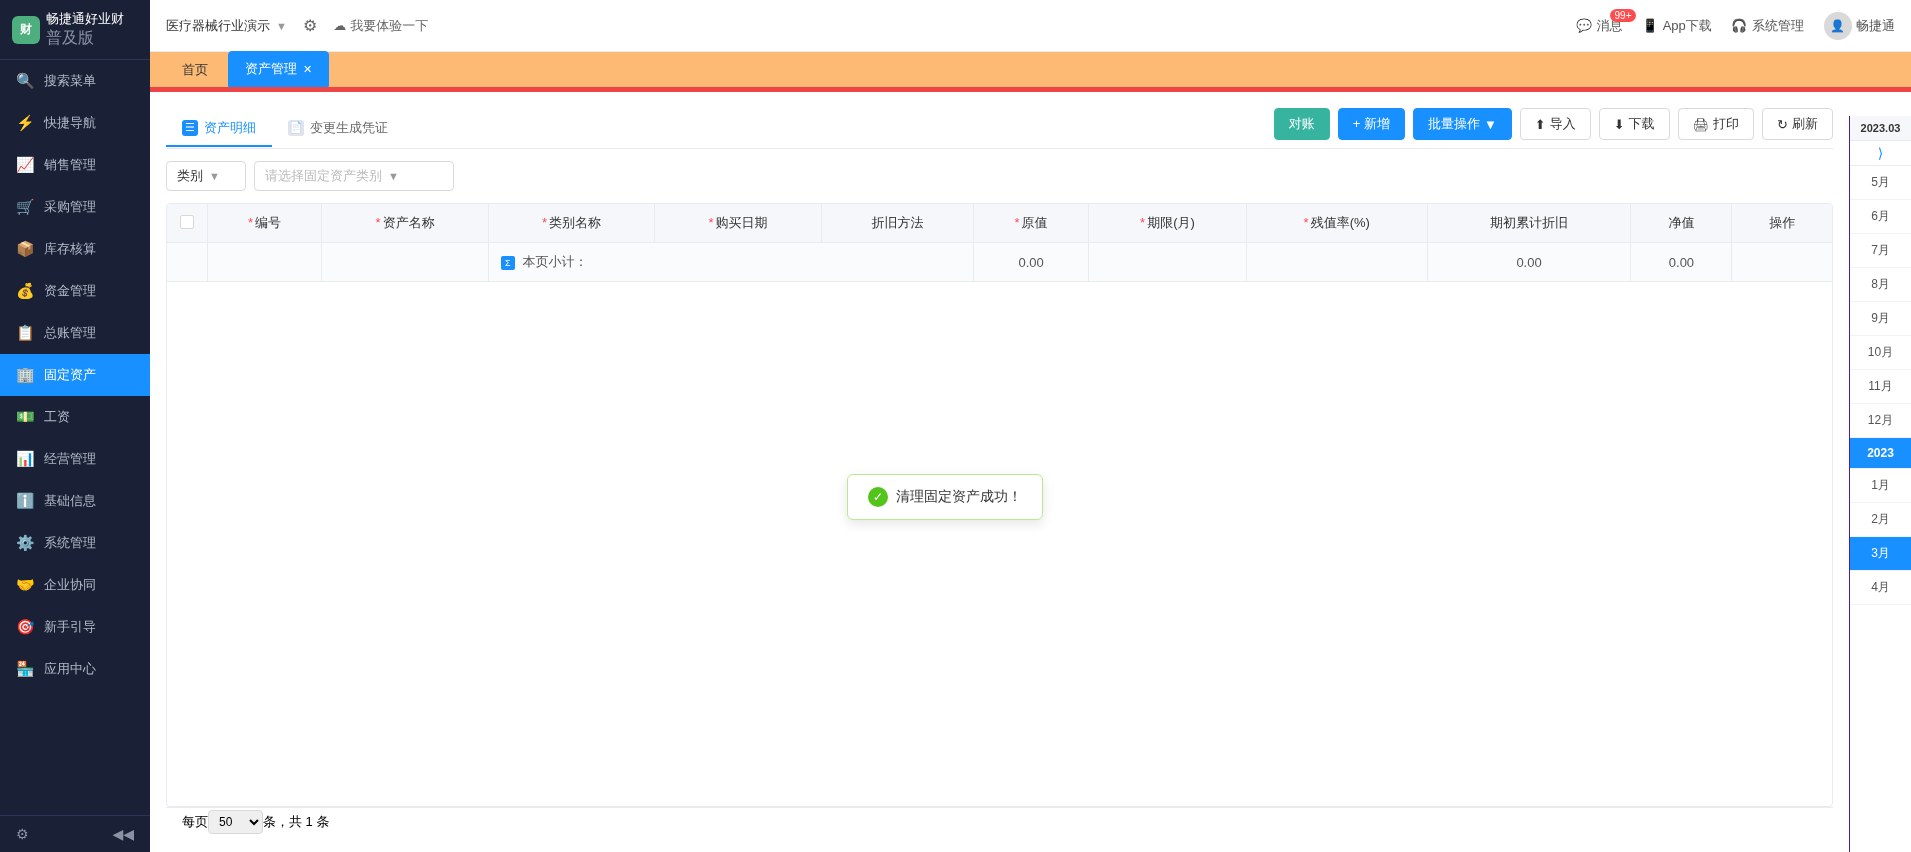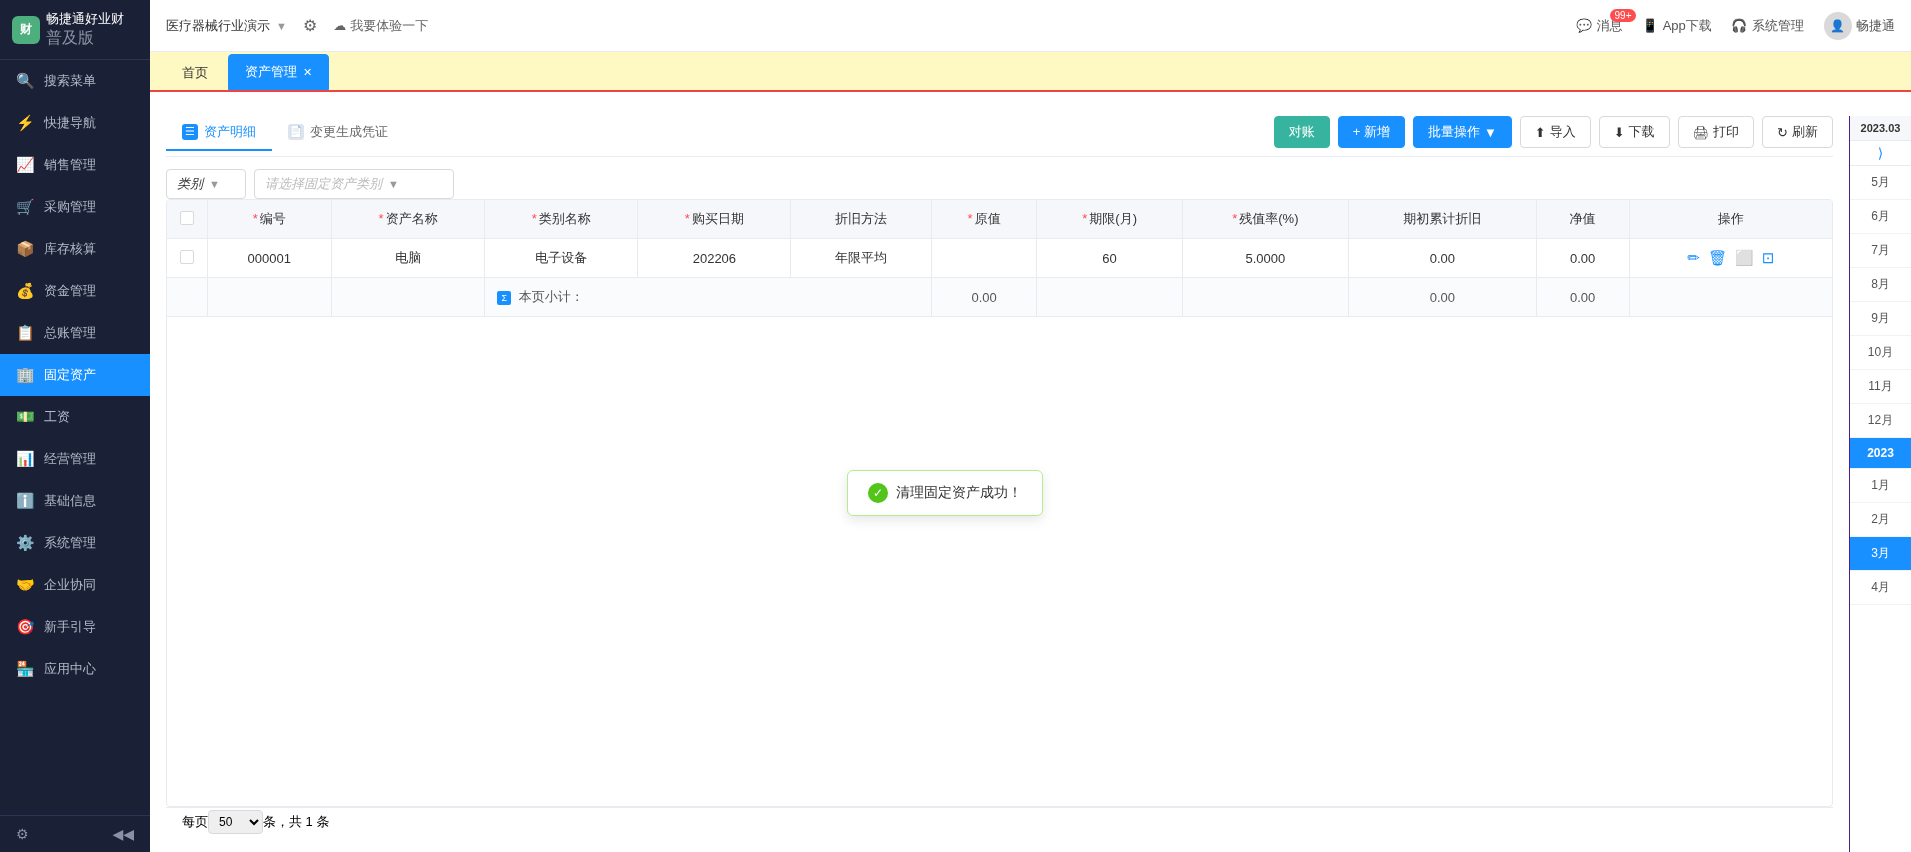--- a/index.html
+++ b/index.html
@@ -103,26 +103,26 @@
     
     .main-area {
       flex: 1;
       display: flex;
       flex-direction: column;
       overflow: hidden;
     }
 
     
     .tabbar {
-      background: #fef9c3;
+      background: #fdba74;
       height: 40px;
       display: flex;
       align-items: flex-end;
       padding: 0 16px;
-      border-bottom: 2px solid #ef4444;
+      border-bottom: 5px solid #ef4444;
       flex-shrink: 0;
     }
     .tab-item {
       padding: 8px 16px;
       font-size: 13px;
       cursor: pointer;
       color: #666;
       border: 1px solid transparent;
       border-radius: 4px 4px 0 0;
       background: #fff;
@@ -482,21 +482,21 @@
       <div class="sub-tabs">
         <div class="sub-tab active">
           <div class="sub-tab-icon">☰</div>
           <span>资产明细</span>
         </div>
         <div class="sub-tab">
           <div class="sub-tab-icon">📄</div>
           <span>变更生成凭证</span>
         </div>
 
-        <div style="margin-left:auto;display:flex;align-items:center;gap:8px;padding-bottom:8px;margin-top:8px;">
+        <div style="margin-left:auto;display:flex;align-items:center;gap:8px;padding-bottom:8px;">
           <button class="btn btn-teal">对账</button>
           <button class="btn btn-primary">+ 新增</button>
           <button class="btn btn-batch">
             <span>批量操作</span>
             <span>▼</span>
           </button>
           <button class="btn">
             <span>⬆</span>
             <span>导入</span>
           </button>
@@ -508,21 +508,21 @@
             <span>🖨</span>
             <span>打印</span>
           </button>
           <button class="btn">
             <span>↻</span>
             <span>刷新</span>
           </button>
         </div>
       </div>
 
-      <div class="filter-group" style="font-style:italic;">
+      <div class="filter-group" style="margin-bottom:12px;">
         <div class="filter-select">
           <span>类别</span>
           <span class="filter-arrow">▼</span>
         </div>
         <div class="filter-select filter-select-wide">
           <span style="color:#bbb;">请选择固定资产类别</span>
           <span class="filter-arrow">▼</span>
         </div>
       </div>
 
@@ -540,43 +540,20 @@
               <th>折旧方法</th>
               <th><span class="required">原值</span></th>
               <th><span class="required">期限(月)</span></th>
               <th><span class="required">残值率(%)</span></th>
               <th>期初累计折旧</th>
               <th>净值</th>
               <th>操作</th>
             </tr>
           </thead>
           <tbody>
-            <tr id="data-row-0">
-              <td>
-                <span class="checkbox"></span>
-              </td>
-              <td>000001</td>
-              <td>电脑</td>
-              <td>电子设备</td>
-              <td>202206</td>
-              <td>年限平均</td>
-              <td></td>
-              <td>60</td>
-              <td>5.0000</td>
-              <td>0.00</td>
-              <td>0.00</td>
-              <td>
-                <div class="action-icons">
-                  <span class="action-icon">✏</span>
-                  <span class="action-icon">🗑</span>
-                  <span class="action-icon grey">⬜</span>
-                  <span class="action-icon">⊡</span>
-                </div>
-              </td>
-            </tr>
             <tr class="subtotal-row">
               <td></td>
               <td></td>
               <td></td>
               <td colspan="3" style="text-align:left;">
                 <span class="subtotal-icon">Σ</span>
                 <span>本页小计：</span>
               </td>
               <td>0.00</td>
               <td></td>

